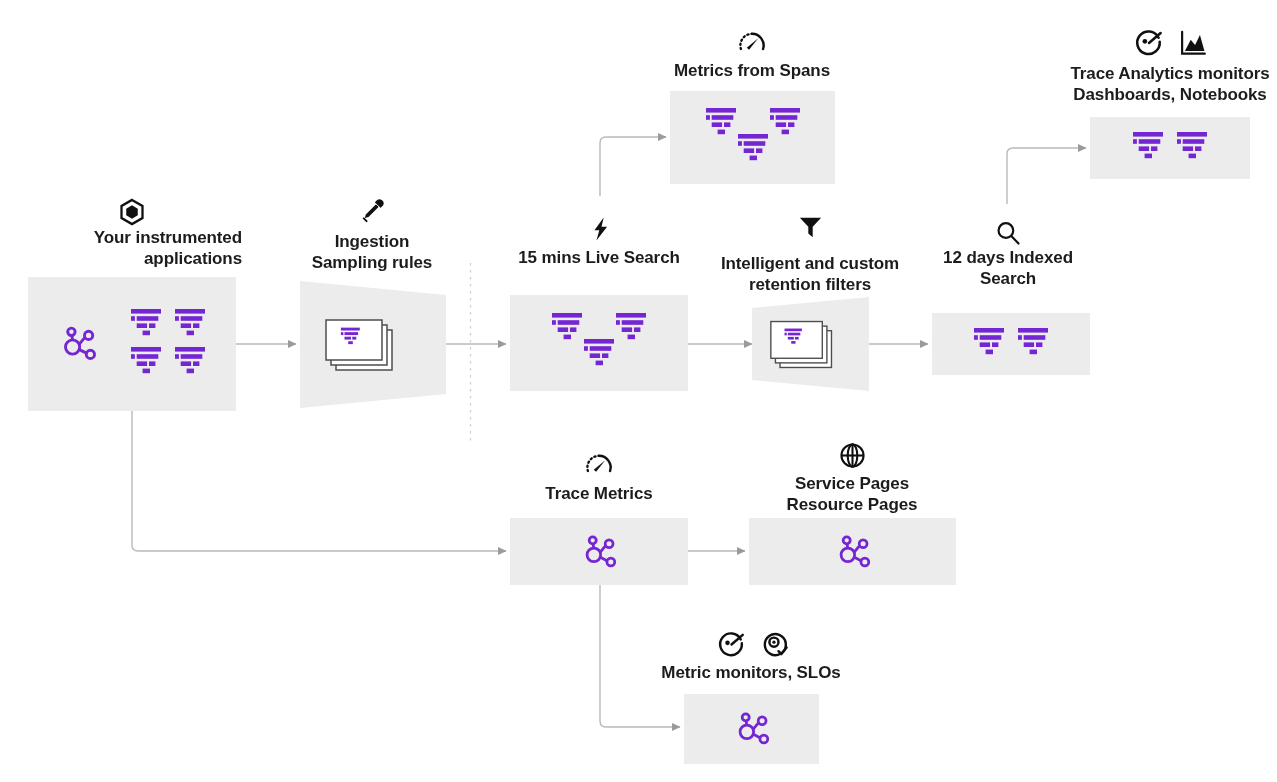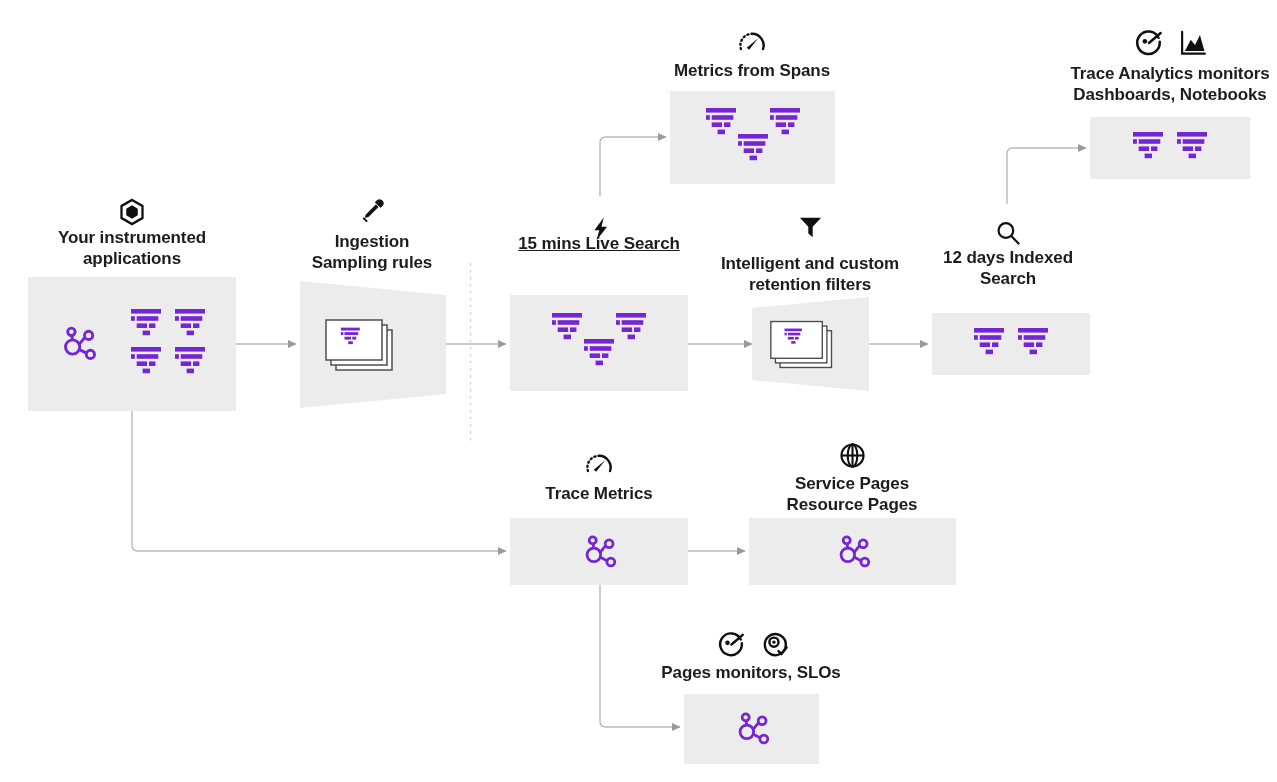--- a/index.html
+++ b/index.html
@@ -192,21 +192,21 @@
       </symbol>
     </defs>
   </svg>
 
   <div class="node">
     <div class="node-icons" style="left:110px; top:192px; width:44px; height:34px;">
       <svg width="28" height="28" viewBox="0 0 32 32">
           <use href="#sym-hexagon"></use>
         </svg>
     </div>
-    <div class="node-label" style="left:22px; top:228px; width:220px;">Your instrumented
+    <div class="node-label" style="left:22px; top:228px; width:220px;text-align:right;">Your instrumented
 applications</div>
     <div class="box" style="left:28px; top:277px; width:208px; height:134px;">
       <div style="display:flex; align-items:center; gap:28px;">
         <svg width="44" height="44" viewBox="0 0 44 44">
             <use href="#sym-tracegraph"></use>
           </svg>
         <div style="display:grid; grid-template-columns:repeat(2,36px); gap:4px 8px;">
           <svg width="36" height="34" viewBox="0 0 36 34">
               <use href="#sym-tracebars"></use>
             </svg>
@@ -243,21 +243,21 @@
       </div>
     </div>
   </div>
 
   <div class="node">
     <div class="node-icons" style="left:578px; top:210px; width:44px; height:34px;">
       <svg width="27" height="30" viewBox="0 0 32 32">
           <use href="#sym-bolt"></use>
         </svg>
     </div>
-    <div class="node-label" style="left:489px; top:234px; width:220px;text-decoration:underline;">15 mins Live Search</div>
+    <div class="node-label" style="left:489px; top:248px; width:220px;">15 mins Live Search</div>
     <div class="box" style="left:510px; top:295px; width:178px; height:96px;">
       <div style="position:relative; width:100px; height:62px;">
         <svg width="36" height="34" viewBox="0 0 36 34" style="position:absolute;left:0;top:0;">
             <use href="#sym-tracebars"></use>
           </svg>
         <svg width="36" height="34" viewBox="0 0 36 34" style="position:absolute;right:0;top:0;">
             <use href="#sym-tracebars"></use>
           </svg>
         <svg width="36" height="34" viewBox="0 0 36 34" style="position:absolute;left:32px;top:26px;">
             <use href="#sym-tracebars"></use>
@@ -382,21 +382,21 @@
 
   <div class="node">
     <div class="node-icons" style="left:708px; top:625px; width:90px; height:34px; gap:14px;">
       <svg width="29" height="29" viewBox="0 0 32 32">
           <use href="#sym-monitor"></use>
         </svg>
       <svg width="29" height="29" viewBox="0 0 32 32">
           <use href="#sym-slo"></use>
         </svg>
     </div>
-    <div class="node-label" style="left:641px; top:663px; width:220px;">Pages monitors, SLOs</div>
+    <div class="node-label" style="left:641px; top:663px; width:220px;">Metric monitors, SLOs</div>
     <div class="box" style="left:684px; top:694px; width:135px; height:70px;">
       <svg width="42" height="42" viewBox="0 0 44 44">
           <use href="#sym-tracegraph"></use>
         </svg>
     </div>
   </div>
 
 </div>
 
 </body></html>

